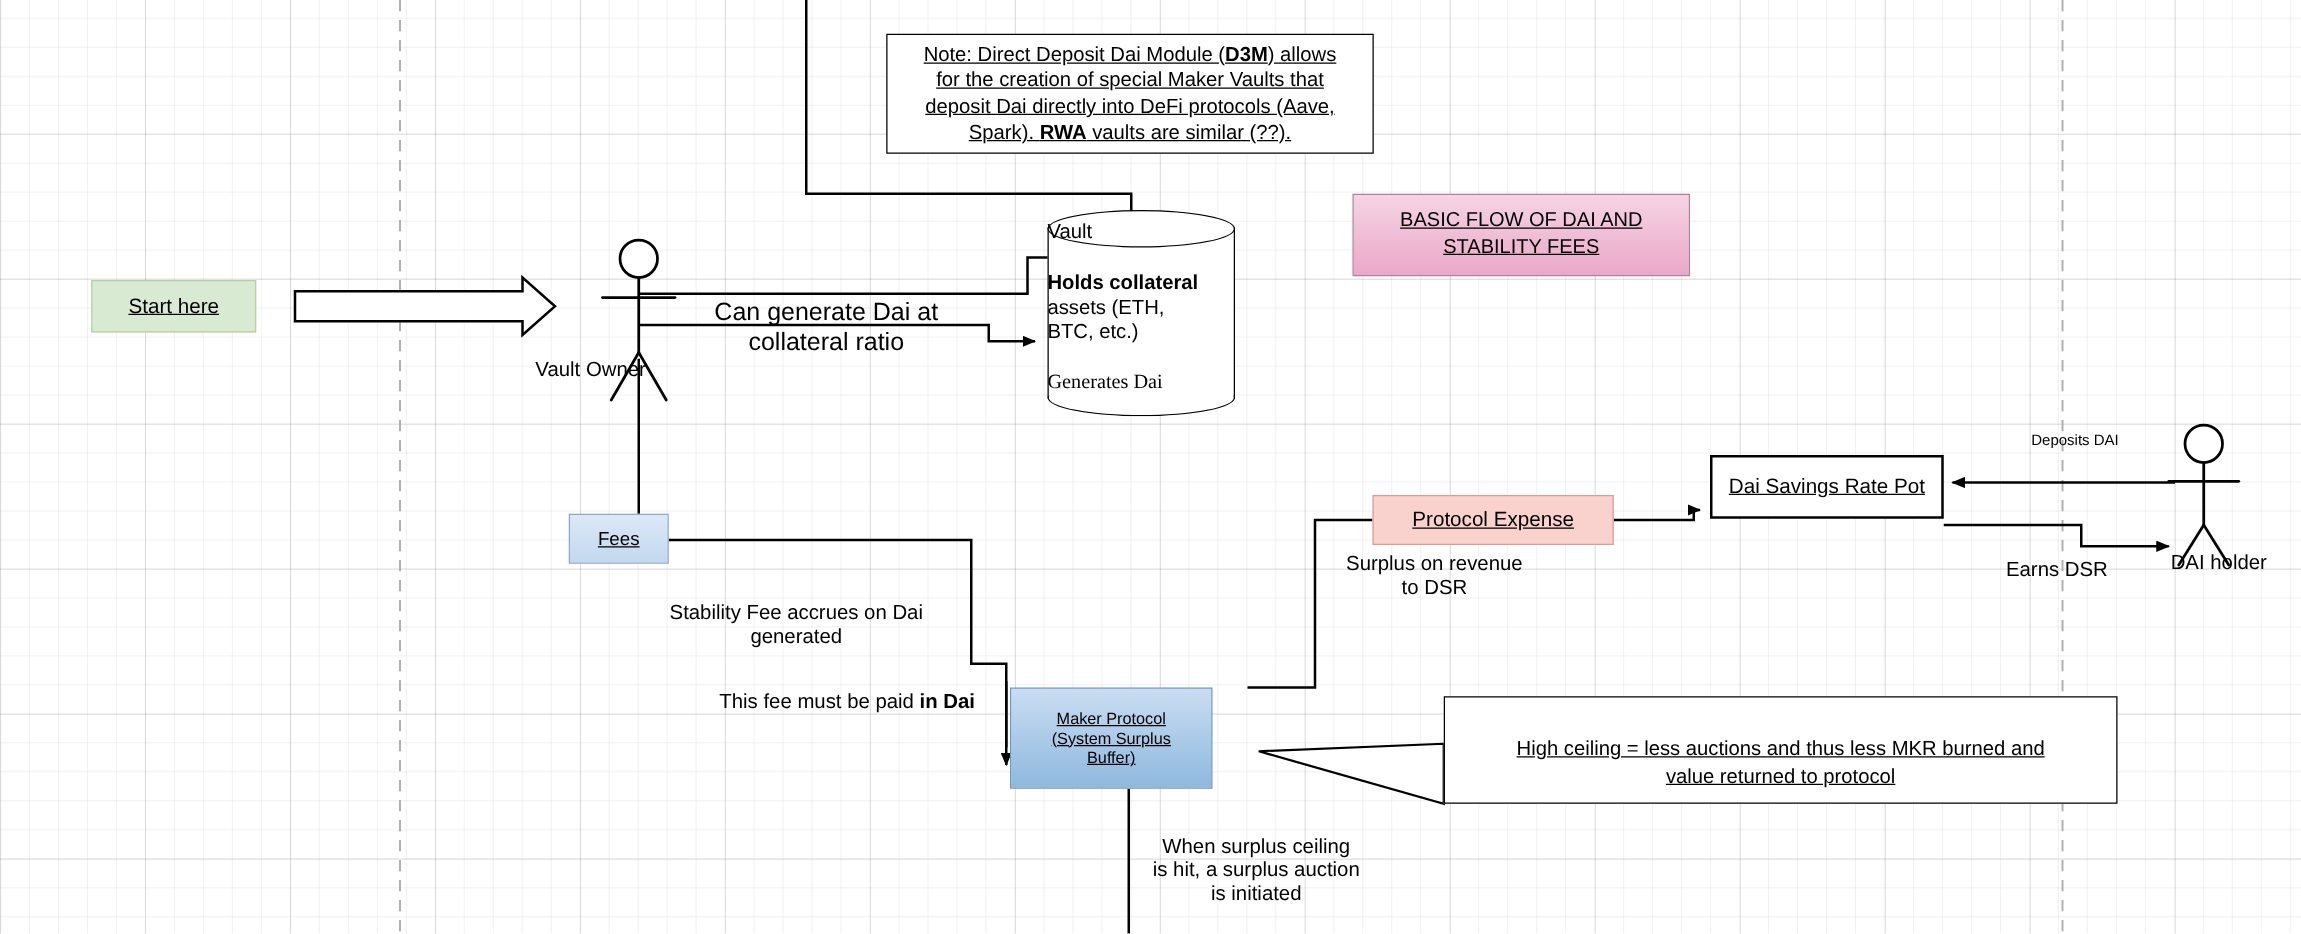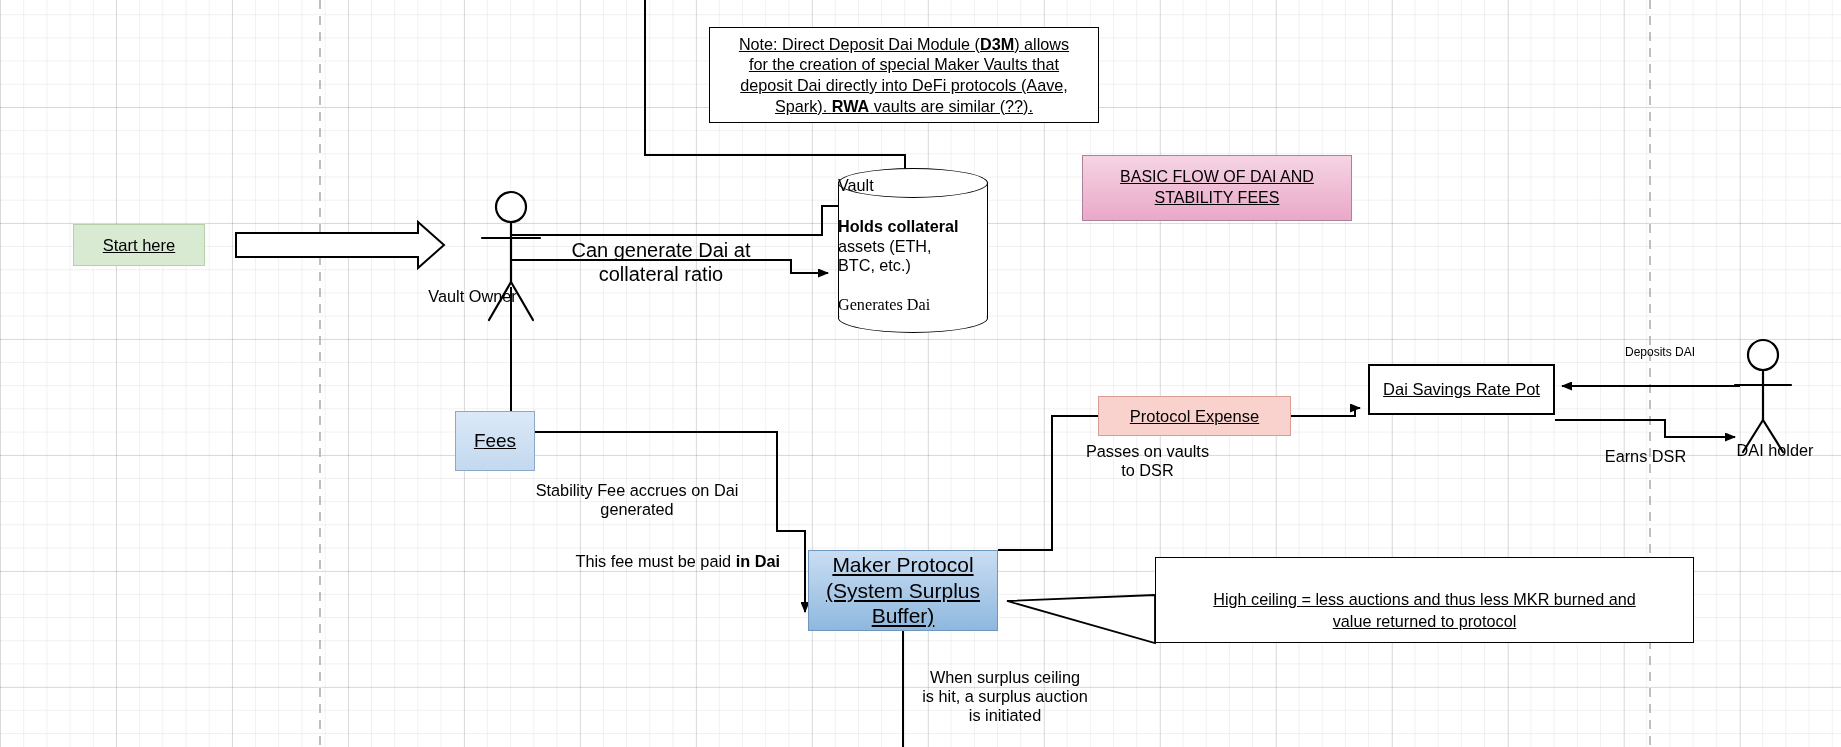--- a/index.html
+++ b/index.html
@@ -35,28 +35,28 @@
   #start-here{
     left:73px;top:224px;width:132px;height:42px;
     background:#d9ead3;border:1px solid #b5cfa6;font-size:16.5px;
   }
   #title-box{
     left:1082px;top:155px;width:270px;height:66px;
     background:linear-gradient(180deg,#f5d4e4 0%,#eaa8c8 100%);
     border:1px solid #b07f99;font-size:16px;line-height:1.3;
   }
   #fees-box{
-    left:455px;top:411px;width:80px;height:60px;
+    left:455px;top:411px;width:80px;height:40px;
     background:linear-gradient(180deg,#dbe8f7 0%,#c3d9ef 100%);
-    border:1px solid #8aa9c9;font-size:19px;
+    border:1px solid #8aa9c9;font-size:15px;
   }
   #maker-box{
-    left:808px;top:550px;width:190px;height:81px;
+    left:808px;top:550px;width:162px;height:81px;
     background:linear-gradient(180deg,#c9ddf2 0%,#8fb8de 100%);
-    border:1px solid #6f96bd;font-size:21px;line-height:1.22;
+    border:1px solid #6f96bd;font-size:13px;line-height:1.22;
   }
   #protocol-expense{
     left:1098px;top:396px;width:193px;height:40px;
     background:#f9d2cd;border:1px solid #d99d96;font-size:16.5px;
   }
   #dsr-pot{
     left:1368px;top:364px;width:187px;height:51px;
     background:#ffffff;border:2px solid #000;font-size:16.5px;
   }
   #note-box{
@@ -225,21 +225,21 @@
 
   <div class="lbl" id="lbl-vaultowner">Vault Owner</div>
 
   <div class="lbl" id="lbl-stability">Stability Fee accrues on Dai
 generated</div>
 
   <div class="lbl" id="lbl-thisfee">
     <span>This fee must be paid </span><span class="bold">in Dai</span>
   </div>
 
-  <div class="lbl" id="lbl-passes">Passes on vaults
+  <div class="lbl" id="lbl-passes">Surplus on revenue
 to DSR</div>
 
   <div class="lbl" id="lbl-deposits">Deposits DAI</div>
 
   <div class="lbl" id="lbl-earns">Earns DSR</div>
 
   <div class="lbl" id="lbl-daiholder">DAI holder</div>
 
   <div class="lbl" id="lbl-surplus">When surplus ceiling
 is hit, a surplus auction

